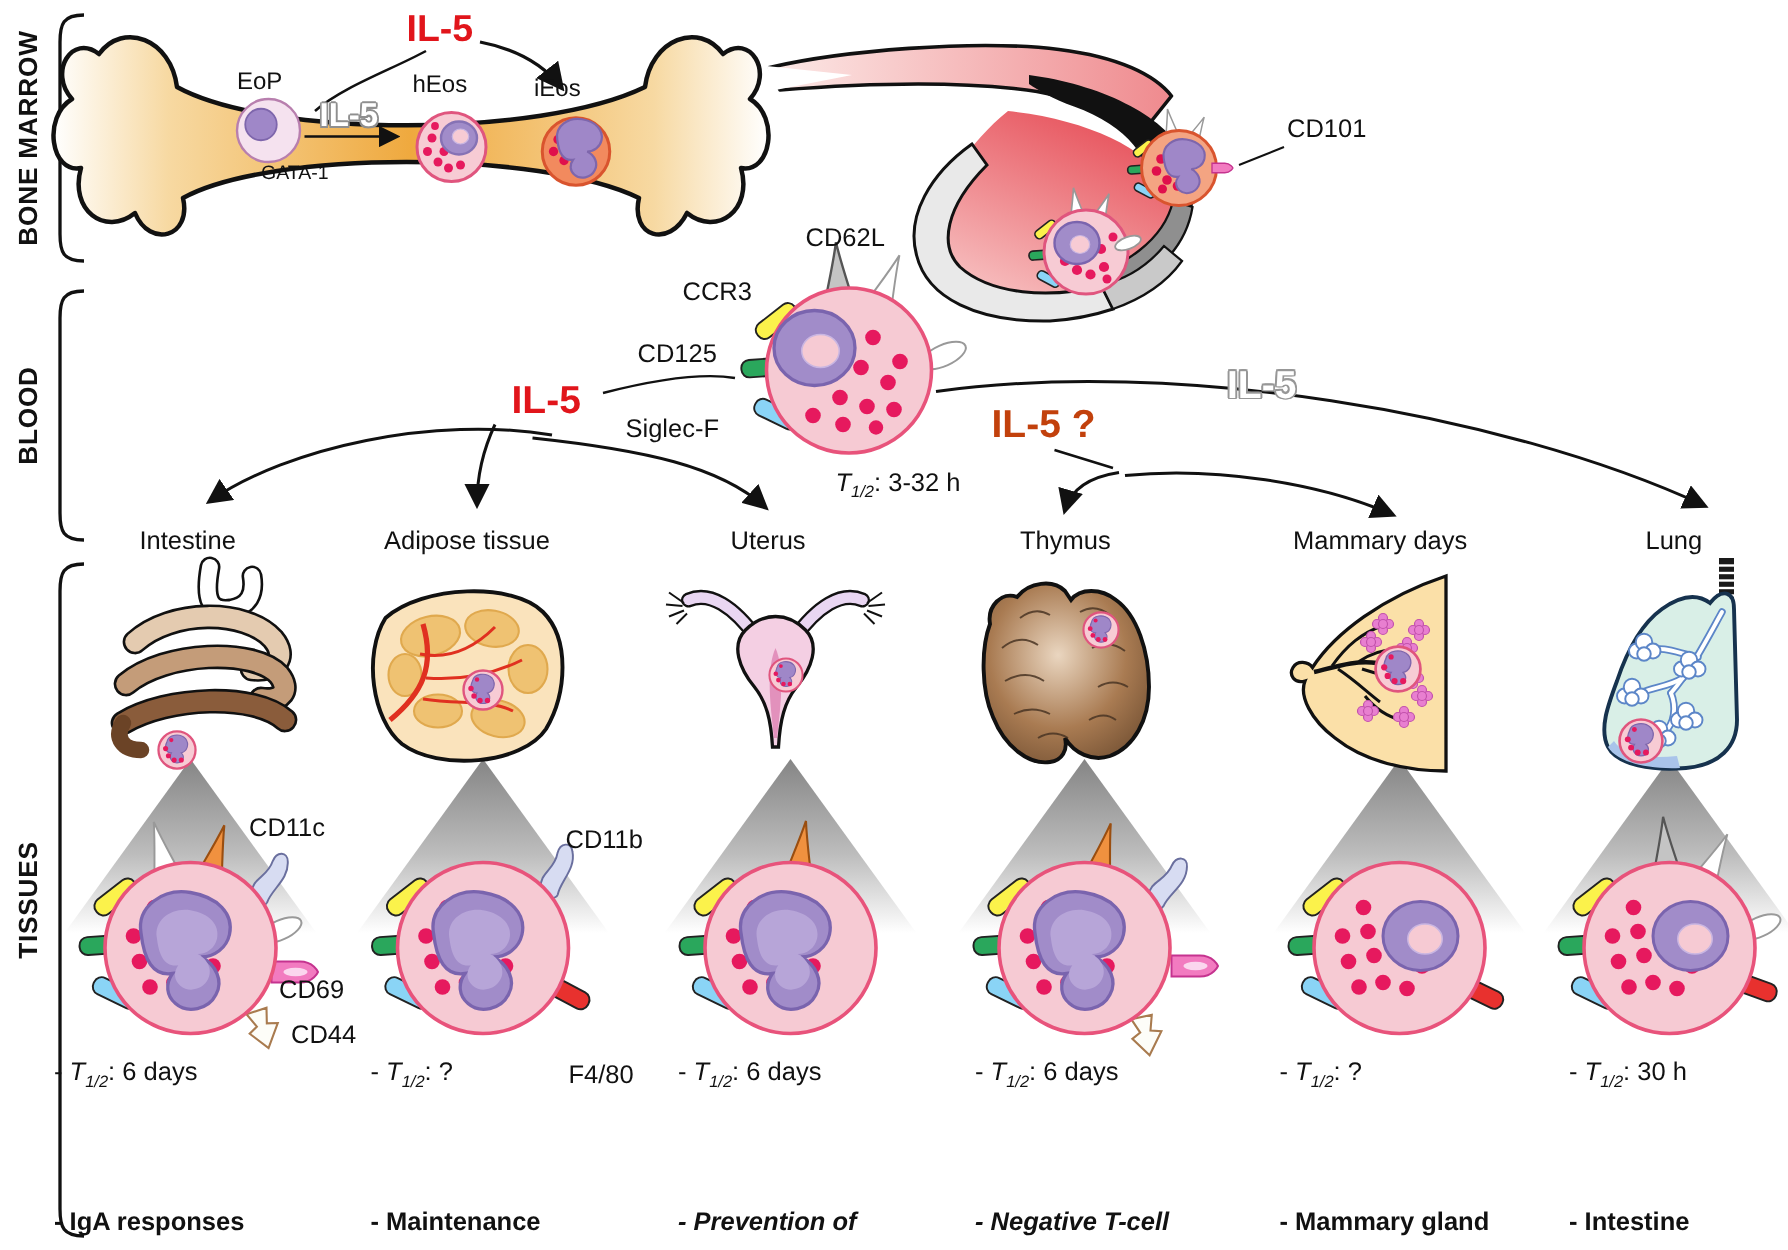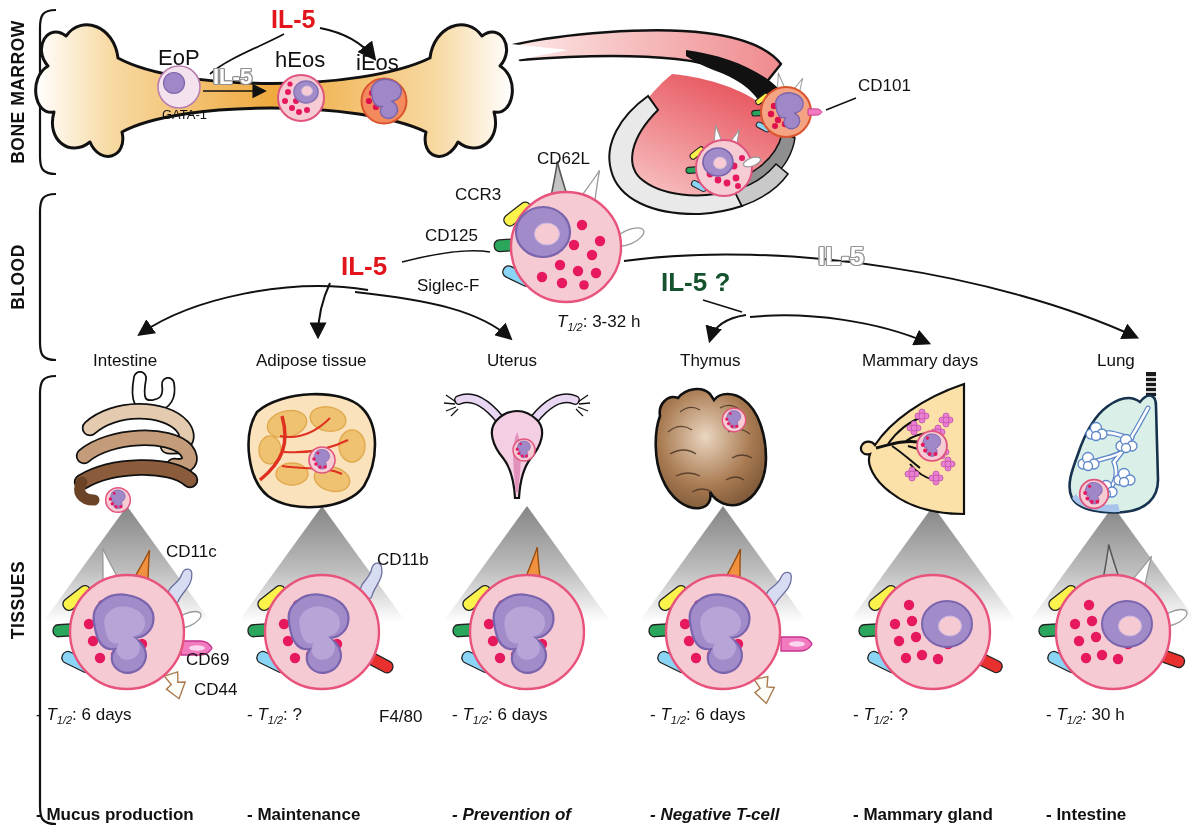--- a/index.html
+++ b/index.html
@@ -1,27 +1,27 @@
 <!DOCTYPE html>
 <html><head>
 <meta charset="utf-8">
 <style>
   html,body{margin:0;padding:0;background:#fff;}
   #fig{position:relative;width:1192px;height:833px;background:#fff;overflow:hidden;
        font-family:"Liberation Sans",sans-serif;}
   #art{position:absolute;left:0;top:0;}
   .lbl{position:absolute;color:#111;white-space:pre;line-height:1.1;}
   .s17{font-size:17px;}
-  .s20{font-size:22px;}
+  .s20{font-size:16px;}
   .s13{font-size:13px;}
   .vert{font-weight:bold;font-size:17.5px;letter-spacing:.5px;
         transform:translate(-50%,-50%) rotate(-90deg);white-space:nowrap;}
   .il5red{font-size:25px;font-weight:bold;color:#E1151B;}
   .il5red2{font-size:26px;font-weight:bold;color:#E1151B;}
-  .il5pink{font-size:26px;font-weight:bold;color:#14532d;}
+  .il5pink{font-size:26px;font-weight:bold;color:#c2410c;}
   .il5gray{font-size:26px;font-weight:bold;color:#fff;
            text-shadow:-1.3px 0 #979797,1.3px 0 #979797,0 -1.3px #979797,0 1.3px #979797,
                        -1px -1px #979797,1px 1px #979797,-1px 1px #979797,1px -1px #979797;}
   .il5gray-sm{font-size:22px;font-weight:bold;color:#fff;
            text-shadow:-1.2px 0 #8f8f8f,1.2px 0 #8f8f8f,0 -1.2px #8f8f8f,0 1.2px #8f8f8f,
                        -1px -1px #8f8f8f,1px 1px #8f8f8f,-1px 1px #8f8f8f,1px -1px #8f8f8f;}
   .hl{font-size:17px;}
   .ti{font-style:italic;}
   .hl sub{font-size:11px;font-style:italic;}
   .func{font-size:17px;font-weight:bold;line-height:27px;}
@@ -459,21 +459,21 @@
 
 <div class="lbl vert" style="left:19px;top:92px">BONE MARROW</div>
 <div class="lbl vert" style="left:19px;top:277px">BLOOD</div>
 <div class="lbl vert" style="left:19px;top:600px">TISSUES</div>
 
 <div class="lbl il5red" style="left:271px;top:6px">IL-5</div>
 <div class="lbl s20" style="left:158px;top:46px">EoP</div>
 <div class="lbl il5gray-sm" style="left:213px;top:65px">IL-5</div>
 <div class="lbl s20" style="left:275px;top:48px">hEos</div>
 <div class="lbl s20" style="left:356px;top:51px">iEos</div>
-<div class="lbl s13" style="left:162px;top:108px">GATA-1</div>
+<div class="lbl s13" style="left:174px;top:108px">GATA-1</div>
 
 <div class="lbl s17" style="left:858px;top:77px">CD101</div>
 <div class="lbl s17" style="left:537px;top:150px">CD62L</div>
 <div class="lbl s17" style="left:455px;top:186px">CCR3</div>
 <div class="lbl s17" style="left:425px;top:227px">CD125</div>
 <div class="lbl s17" style="left:417px;top:277px">Siglec-F</div>
 <div class="lbl hl" style="left:557px;top:313px"><span class="ti">T</span><sub>1/2</sub><span>: 3-32 h</span></div>
 <div class="lbl il5red2" style="left:341px;top:252px">IL-5</div>
 <div class="lbl il5pink" style="left:661px;top:268px">IL-5 ?</div>
 <div class="lbl il5gray" style="left:818px;top:242px">IL-5</div>
@@ -492,21 +492,21 @@
 <div class="lbl s17" style="left:379px;top:708px">F4/80</div>
 
 <div class="lbl hl" style="left:36px;top:706px"><span>- </span><span class="ti">T</span><sub>1/2</sub><span>: 6 days</span></div>
 <div class="lbl hl" style="left:247px;top:706px"><span>- </span><span class="ti">T</span><sub>1/2</sub><span>: ?</span></div>
 <div class="lbl hl" style="left:452px;top:706px"><span>- </span><span class="ti">T</span><sub>1/2</sub><span>: 6 days</span></div>
 <div class="lbl hl" style="left:650px;top:706px"><span>- </span><span class="ti">T</span><sub>1/2</sub><span>: 6 days</span></div>
 <div class="lbl hl" style="left:853px;top:706px"><span>- </span><span class="ti">T</span><sub>1/2</sub><span>: ?</span></div>
 <div class="lbl hl" style="left:1046px;top:706px"><span>- </span><span class="ti">T</span><sub>1/2</sub><span>: 30 h</span></div>
 
 <div class="lbl func" style="left:36px;top:747px">
-  <div>- Mucus production</div>
+  <div>- IgA responses</div><div>- Mucus production</div>
 </div>
 <div class="lbl func" style="left:247px;top:747px">
   <div>- Maintenance</div><div>  of AAMs</div>
 </div>
 <div class="lbl func funcit" style="left:452px;top:747px">
   <div>- Prevention of</div><div>  uterus for</div>
 </div>
 <div class="lbl func funcit" style="left:650px;top:747px">
   <div>- Negative T-cell</div><div>  selection ?</div>
 </div>

